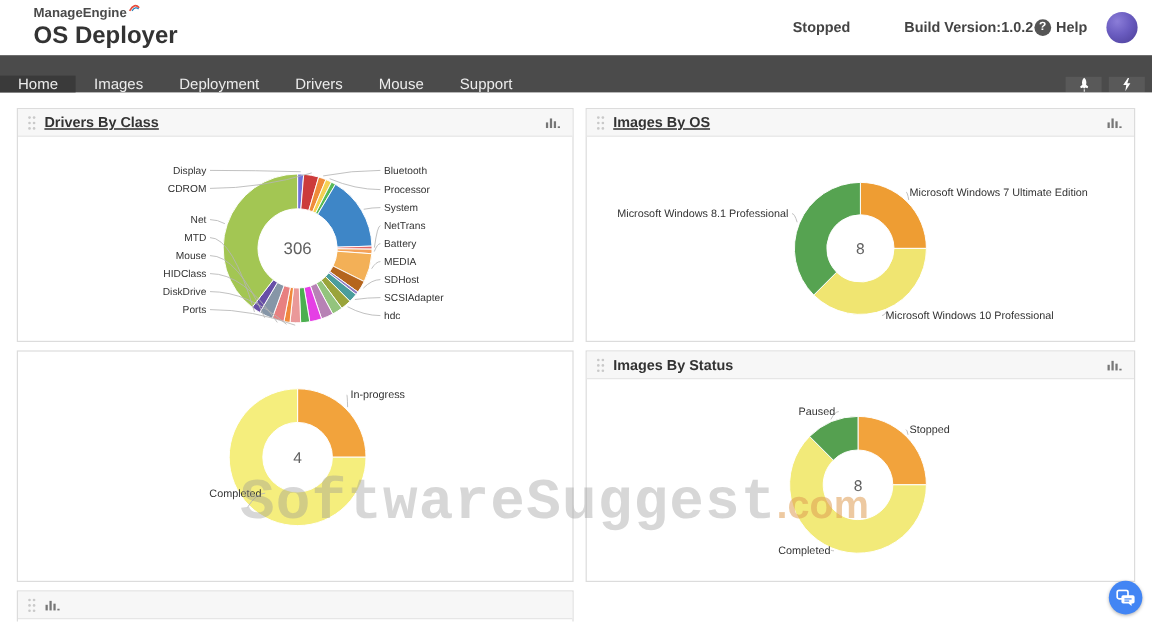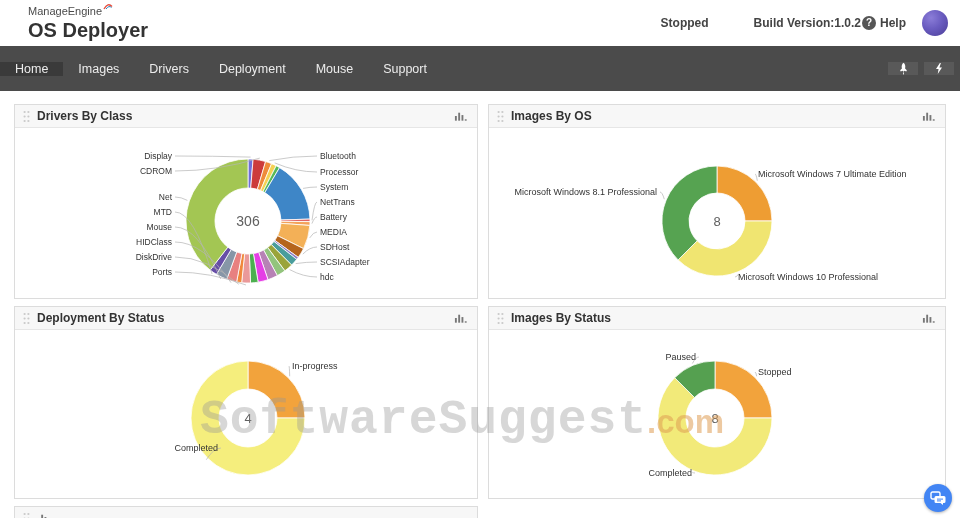--- a/index.html
+++ b/index.html
@@ -4,47 +4,47 @@
 <style>
   * { margin:0; padding:0; box-sizing:border-box; }
   html,body { width:960px; height:518px; overflow:hidden; background:#fff;
     font-family:"Liberation Sans", sans-serif; }
   .app { position:relative; width:960px; height:518px; background:#fff; }
 
   
   .topbar { height:46px; display:flex; align-items:center; justify-content:space-between;
     padding:0 12px 0 28px; background:#fff; }
   .brand { display:flex; flex-direction:column; line-height:1.1; }
-  .brand-top { font-size:11px; font-weight:400; color:#4a4a4a; letter-spacing:0; display:flex; align-items:flex-start; }
+  .brand-top { font-size:11px; font-weight:700; color:#4a4a4a; letter-spacing:0; display:flex; align-items:flex-start; }
   .brand-swoosh { margin:-2px 0 0 1px; }
   .brand-bottom { font-size:20px; font-weight:700; color:#333; margin-top:1px; }
   .top-right { display:flex; align-items:center; font-size:12px; color:#444; font-weight:600; }
   .top-right .lic { margin-right:20px; cursor:pointer; }
   .top-right .bv { margin-right:1px;padding-left:25px; }
   .help-wrap { display:flex; align-items:center; margin-right:16px; cursor:pointer; }
   .help-ic { width:14px; height:14px; border-radius:50%; background:#555; color:#fff;
     font-size:10px; font-weight:700; line-height:14px; text-align:center; margin-right:4px; }
   .avatar { width:26px; height:26px; border-radius:50%;
     background:radial-gradient(circle at 35% 30%, #8b7dd8 0%, #6a5cc0 45%, #4a3d96 100%);
     cursor:pointer; }
 
   
-  .nav { height:45px; background:#4b4b4b; display:flex; align-items:center; }
+  .nav { height:31px; background:#4b4b4b; display:flex; align-items:flex-end; }
   .nav-item { display:flex; align-items:center; padding:0 15px; font-size:12.5px;
     color:#ececec; cursor:pointer; }
   .nav-item.active { background:#3a3a3a; }
   .nav-spacer { flex:1; }
   .nav-btn { width:30px; display:flex; align-items:center; justify-content:center;
     background:rgba(255,255,255,0.08); margin-right:6px; cursor:pointer; }
 
   
   .main { padding:13px 14px 0; display:flex; flex-wrap:wrap; gap:7px 10px; }
   .panel { background:#fff; border:1px solid #dcdcdc; }
   .p-w1 { width:464px; } .p-w2 { width:458px; }
-  .p-h1 { height:195px; } .p-h2 { height:193px; } .p-h3 { height:60px; }
+  .p-h1 { height:195px;text-decoration:underline; } .p-h2 { height:193px; } .p-h3 { height:60px; }
   .panel-head { height:23px; display:flex; align-items:center; gap:7px; padding:0 8px;
     background:#f7f7f7; border-bottom:1px solid #e6e6e6; cursor:move; }
   .panel-title { flex:1; font-size:12px; font-weight:600; color:#333; }
   .panel-body { width:100%; }
   .panel-body svg.donut { display:block; width:100%; }
   .h1 svg.donut { height:170px; } .h2 svg.donut { height:168px; }
 
   
   .watermark { position:absolute; left:200px; top:396px; z-index:6; pointer-events:none;
     white-space:nowrap; font-weight:700; line-height:1; }
@@ -79,22 +79,22 @@
         <span class="help-ic">?</span>
         <span>Help</span>
       </span>
       <span class="avatar"></span>
     </div>
   </div>
 
   <div class="nav">
     <div class="nav-item active">Home</div>
     <div class="nav-item">Images</div>
+    <div class="nav-item">Deployment</div>
     <div class="nav-item">Drivers</div>
-    <div class="nav-item">Deployment</div>
     <div class="nav-item">Mouse</div>
     <div class="nav-item">Support</div>
     <div class="nav-spacer"></div>
     <div class="nav-btn">
       <svg width="13" height="13" viewBox="0 0 14 14">
         <path fill="#fff" d="M7 0.8c1.7 1.4 2.4 3.7 1.7 6.3l1.9 1.7-.6 1.5-2-.8c-.3.5-.6.8-1 1-.4-.2-.7-.5-1-1l-2 .8-.6-1.5 1.9-1.7C4.6 4.5 5.3 2.2 7 0.8z"></path>
         <rect x="6.6" y="11.2" width="0.9" height="2.2" fill="#fff"></rect>
       </svg>
     </div>
     <div class="nav-btn">
@@ -224,41 +224,20 @@
             <text x="269" y="49" text-anchor="start" font-size="9" fill="#333">Microsoft Windows 7 Ultimate Edition</text>
             <path d="M171 64Q173.2 64 175.3 71.2" fill="none" stroke="#b5b5b5" stroke-width="0.7"></path>
             <text x="168" y="67" text-anchor="end" font-size="9" fill="#333">Microsoft Windows 8.1 Professional</text>
             <path d="M246 149Q247.9 149 249.8 145.7" fill="none" stroke="#b5b5b5" stroke-width="0.7"></path>
             <text x="249" y="152" text-anchor="start" font-size="9" fill="#333">Microsoft Windows 10 Professional</text>
           </svg>
         </div>
     </section>
 
     <section class="panel p-w1 p-h2 h2">
-      <div class="panel-head">
-        <svg width="7" height="13" viewBox="0 0 7 13">
-          <g fill="#c9c9c9">
-              <circle cx="1.6" cy="2" r="1.1"></circle>
-              <circle cx="5.4" cy="2" r="1.1"></circle>
-              <circle cx="1.6" cy="6.5" r="1.1"></circle>
-              <circle cx="5.4" cy="6.5" r="1.1"></circle>
-              <circle cx="1.6" cy="11" r="1.1"></circle>
-              <circle cx="5.4" cy="11" r="1.1"></circle>
-            </g>
-        </svg>
-        <span class="panel-title">Deployment By Status</span>
-        <svg width="15" height="12" viewBox="0 0 16 12">
-          <g fill="#777">
-              <rect x="1" y="6" width="2" height="5"></rect>
-              <rect x="4.5" y="2.5" width="2" height="8.5"></rect>
-              <rect x="8" y="5" width="2" height="6"></rect>
-              <rect x="11.5" y="9.5" width="2" height="1.5"></rect>
-            </g>
-        </svg>
-      </div>
       <div class="panel-body">
           <svg class="donut" id="chart-2" viewBox="0 0 462 168">
             <path d="M233.00 31.00A57 57 0 0 1 290.00 88.00L262.00 88.00A29 29 0 0 0 233.00 59.00Z" fill="#f2a33c" stroke="#fff" stroke-width="0.8"></path>
             <path d="M290.00 88.00A57 57 0 1 1 233.00 31.00L233.00 59.00A29 29 0 1 0 262.00 88.00Z" fill="#f5ee7d" stroke="#fff" stroke-width="0.8"></path>
             <text x="233" y="93" text-anchor="middle" font-size="13" fill="#606060">4</text>
             <path d="M274 36Q274.4 36 274.7 46.3" fill="none" stroke="#b5b5b5" stroke-width="0.7"></path>
             <text x="277" y="39" text-anchor="start" font-size="9" fill="#333">In-progress</text>
             <path d="M206 118Q198.6 118 191.3 129.7" fill="none" stroke="#b5b5b5" stroke-width="0.7"></path>
             <text x="203" y="121" text-anchor="end" font-size="9" fill="#333">Completed</text>
           </svg>

